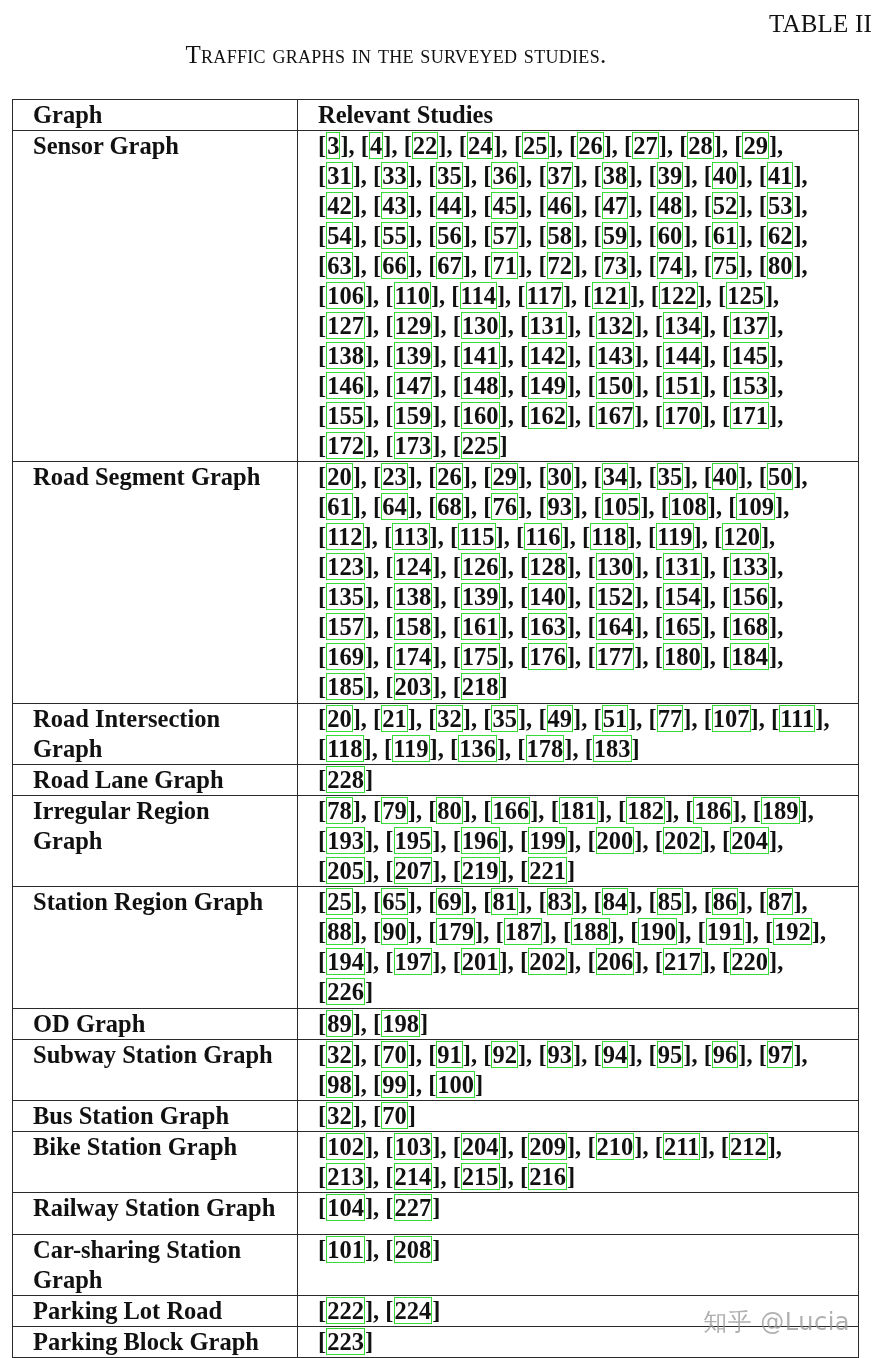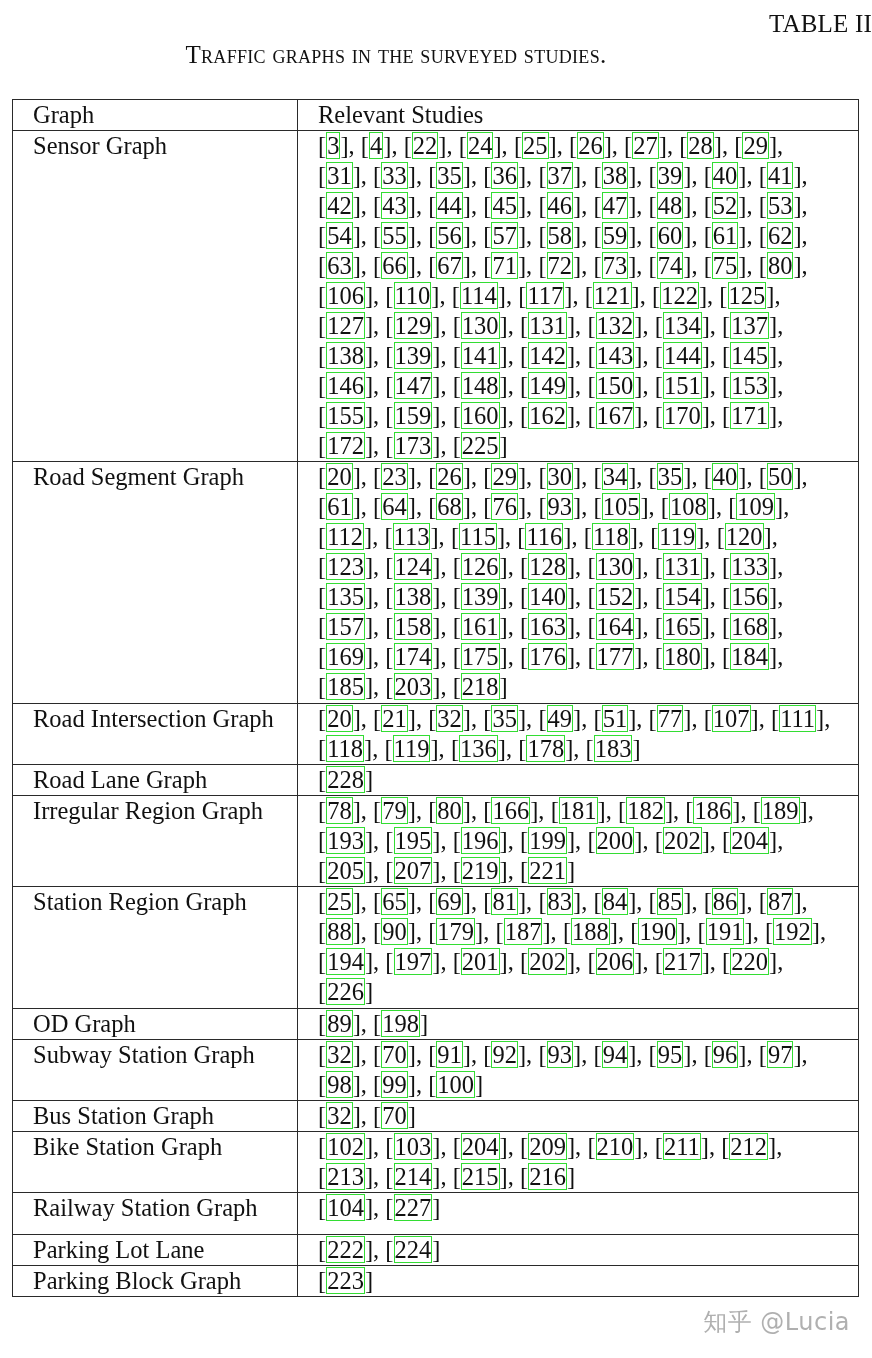--- a/index.html
+++ b/index.html
@@ -17,21 +17,21 @@
       text-align: center; font-size: 25px; line-height: 30px;
       font-variant: small-caps; letter-spacing: 0.3px;
     }
     table.survey {
       position: absolute; left: 12px; top: 99px;
       width: 846px; border-collapse: collapse; table-layout: fixed;
       font-size: 24.5px;
     }
     table.survey td, table.survey th {
       border: 1.5px solid #2a2a2a; vertical-align: top;
-      padding: 0 20px 0 20px; font-weight: normal; text-align: left;
+      padding: 0 20px 0 20px; font-weight: bold; text-align: left;
       line-height: 30px;
     }
     table.survey col.c1 { width: 285px; }
     table.survey col.c2 { width: 561px; }
     td.graph-name { text-align: justify; text-align-last: left; hyphens: none; }
     td.studies { text-align: justify; text-align-last: left; padding-right: 20px; }
     .cite { white-space: nowrap; }
     .cite .num {
       outline: 1.6px solid #33dd33; outline-offset: -1px; padding: 0 1px;
     }
@@ -96,22 +96,26 @@
         <td class="studies"><span class="cite">[<span class="num">32</span>],</span> <span class="cite">[<span class="num">70</span>]</span></td>
       </tr>
       <tr style="height: 61px;">
         <td class="graph-name">Bike Station Graph</td>
         <td class="studies"><span class="cite">[<span class="num">102</span>],</span> <span class="cite">[<span class="num">103</span>],</span> <span class="cite">[<span class="num">204</span>],</span> <span class="cite">[<span class="num">209</span>],</span> <span class="cite">[<span class="num">210</span>],</span> <span class="cite">[<span class="num">211</span>],</span> <span class="cite">[<span class="num">212</span>],</span> <span class="cite">[<span class="num">213</span>],</span> <span class="cite">[<span class="num">214</span>],</span> <span class="cite">[<span class="num">215</span>],</span> <span class="cite">[<span class="num">216</span>]</span></td>
       </tr>
       <tr style="height: 42px;">
         <td class="graph-name">Railway Station Graph</td>
         <td class="studies"><span class="cite">[<span class="num">104</span>],</span> <span class="cite">[<span class="num">227</span>]</span></td>
       </tr>
+      <tr style="height: 61px;">
+        <td class="graph-name">Car-sharing Station Graph</td>
+        <td class="studies"><span class="cite">[<span class="num">101</span>],</span> <span class="cite">[<span class="num">208</span>]</span></td>
+      </tr>
       <tr style="height: 31px;">
-        <td class="graph-name">Parking Lot Lane</td>
+        <td class="graph-name">Parking Lot Road</td>
         <td class="studies"><span class="cite">[<span class="num">222</span>],</span> <span class="cite">[<span class="num">224</span>]</span></td>
       </tr>
       <tr style="height: 30px;">
         <td class="graph-name">Parking Block Graph</td>
         <td class="studies"><span class="cite">[<span class="num">223</span>]</span></td>
       </tr>
     </tbody>
 </table>
 
 <div class="watermark">知乎 @Lucia</div>

